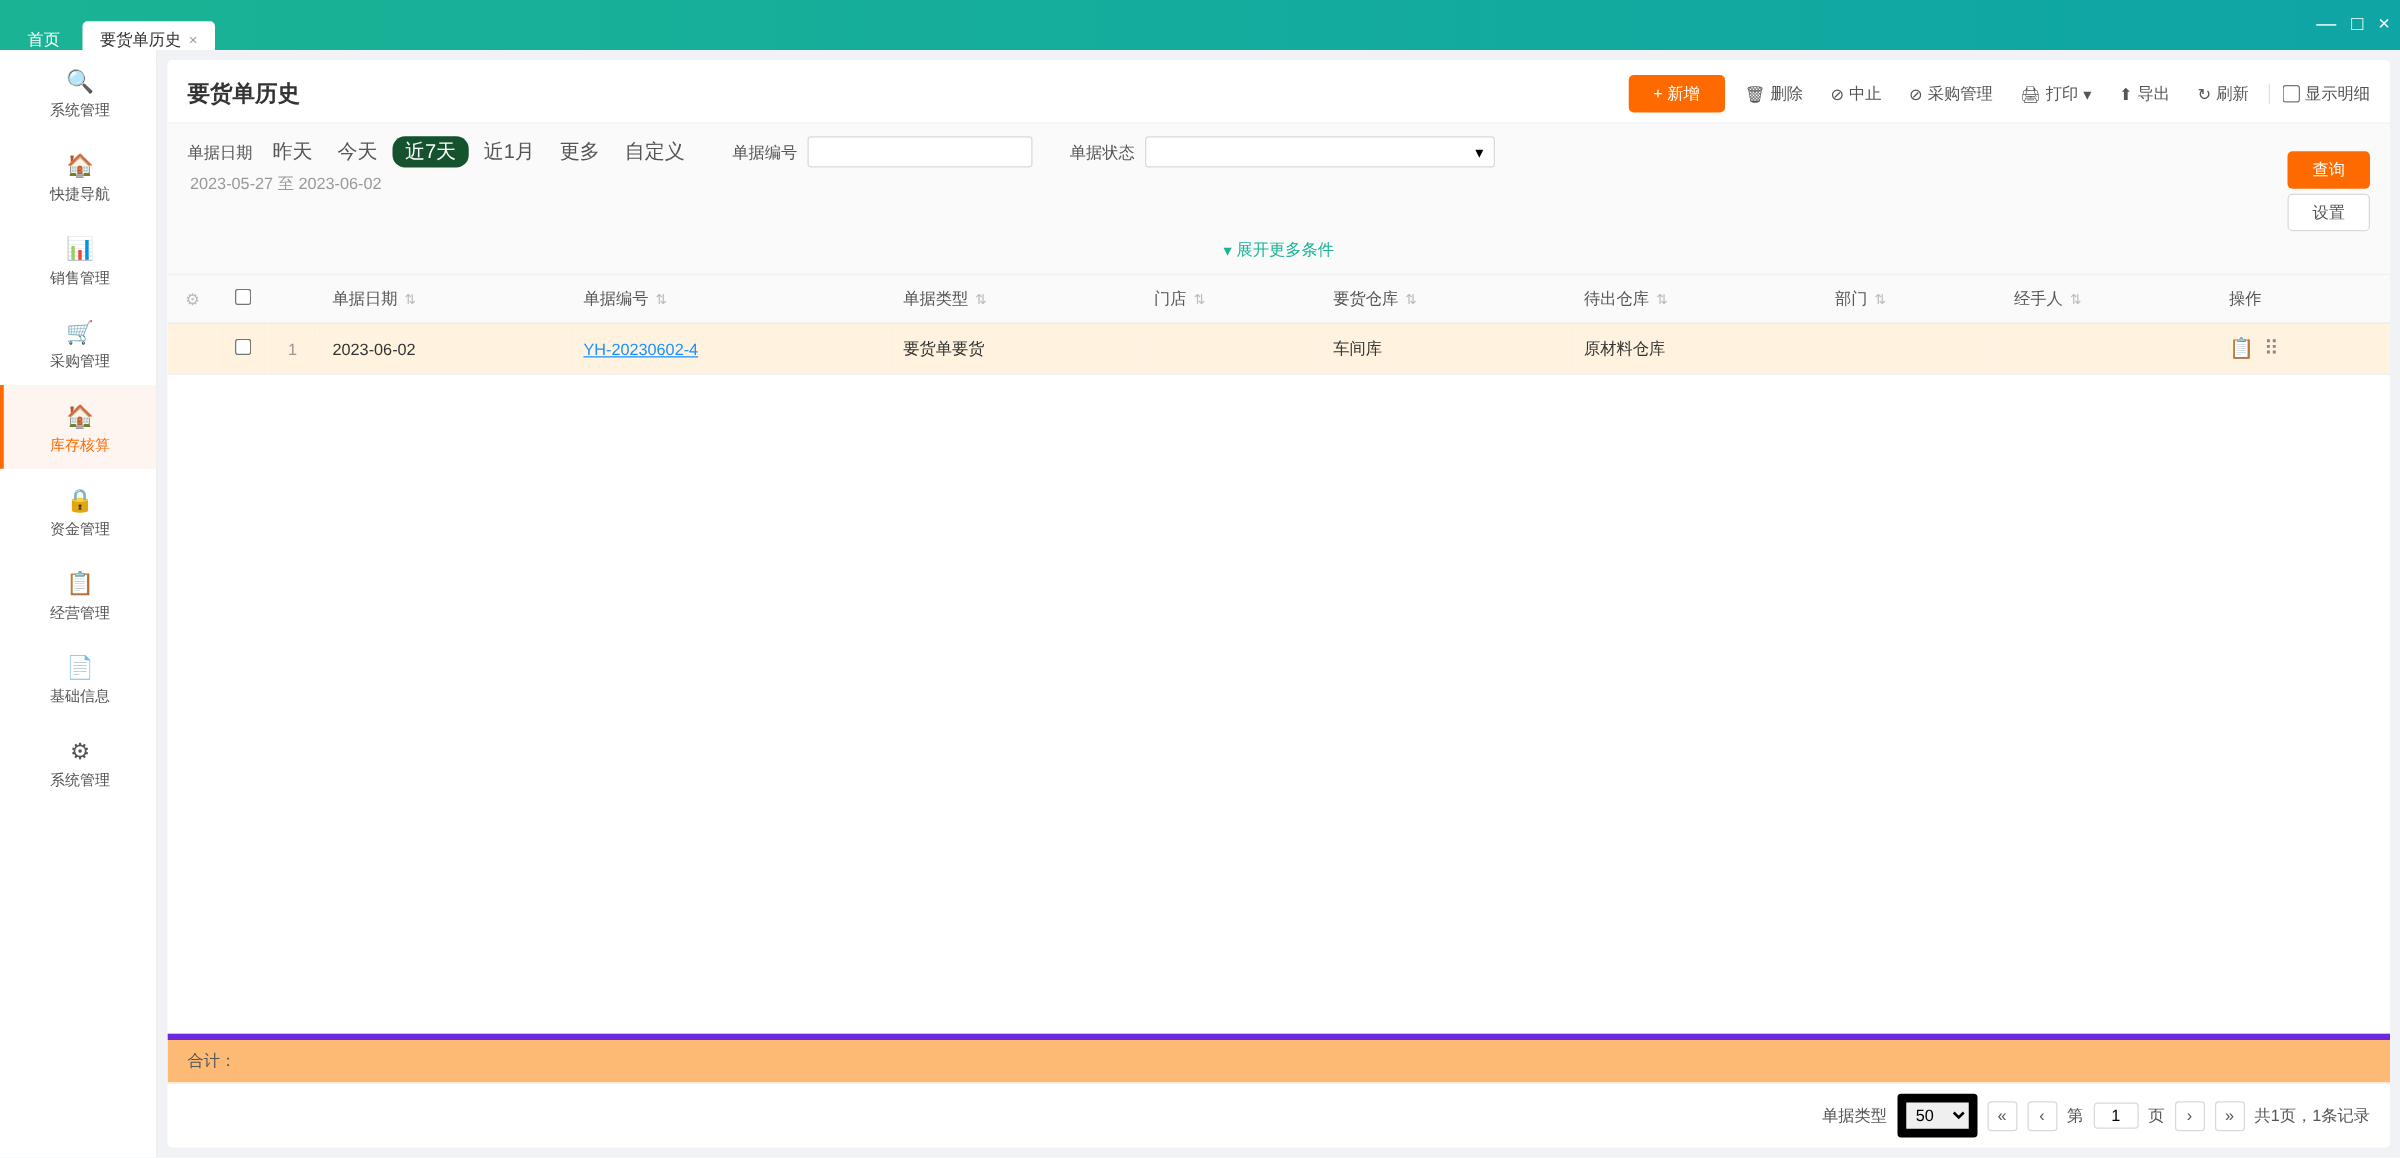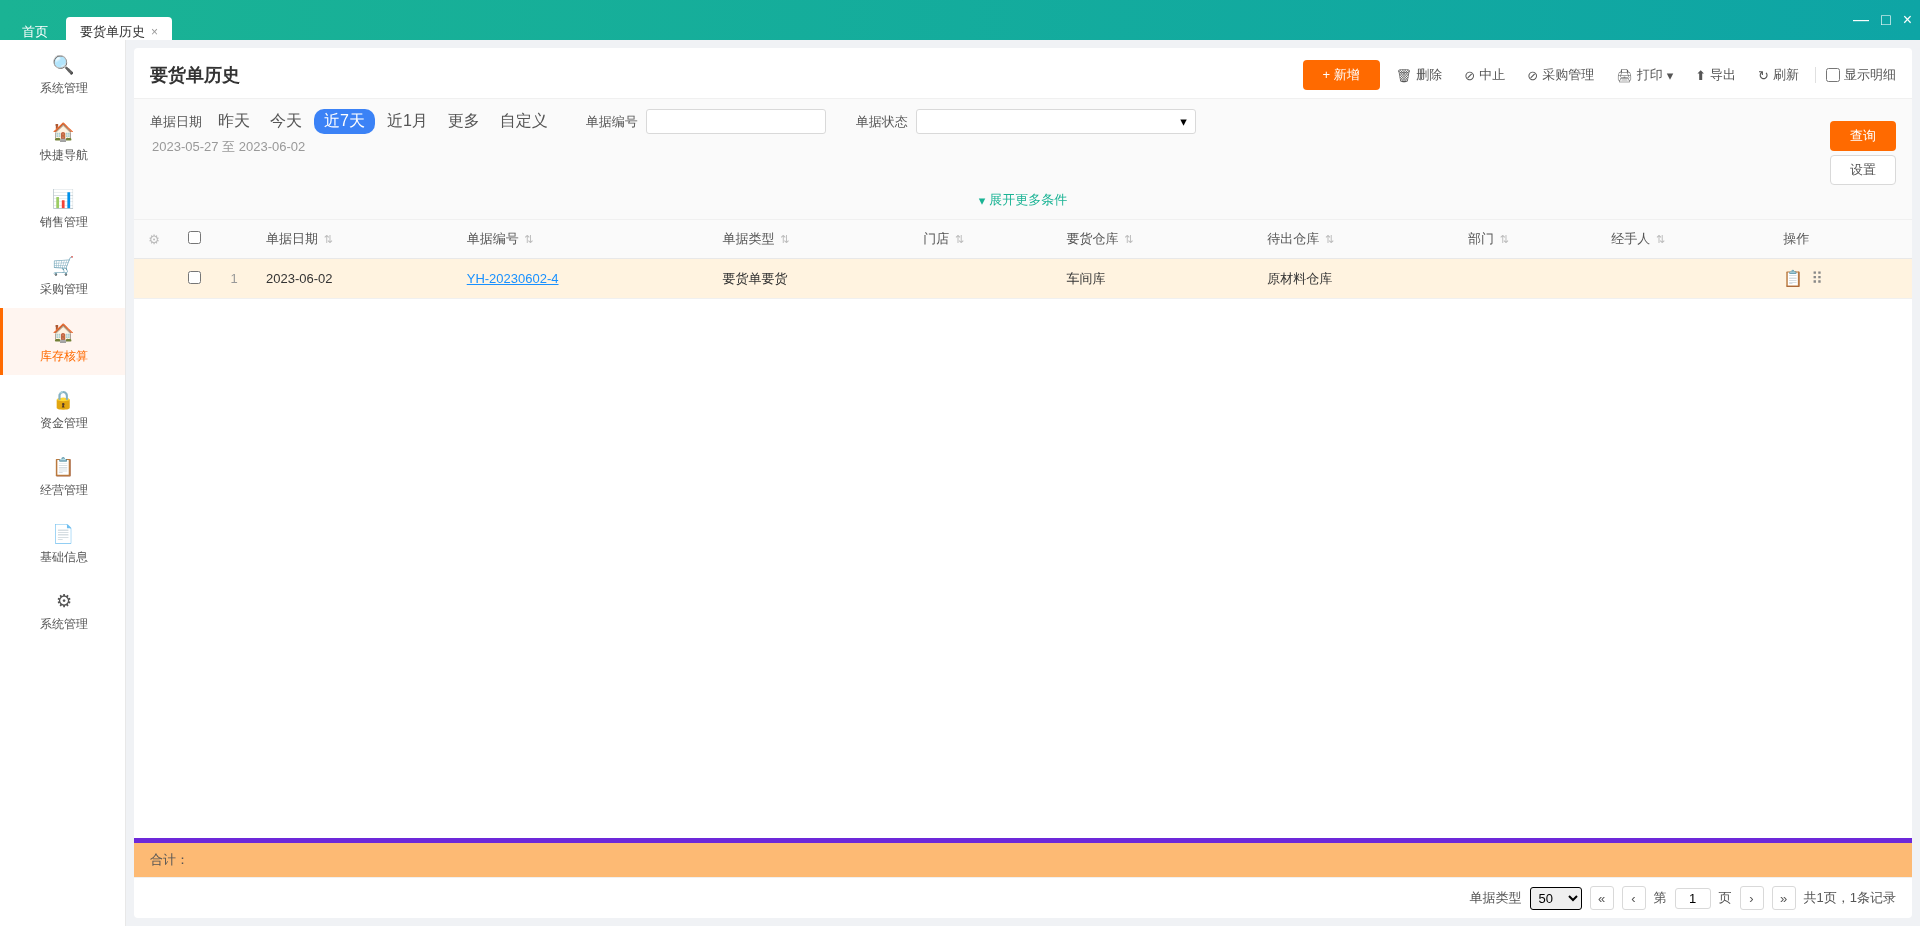--- a/index.html
+++ b/index.html
@@ -114,21 +114,21 @@
     .filter-item { display: flex; align-items: center; gap: 8px; }
     .filter-label { color: #555; white-space: nowrap; font-size: 13px; }
     .date-filters { display: flex; align-items: center; gap: 4px; }
     .date-btn {
       padding: 2px 8px;
       border-radius: 3px;
       cursor: pointer;
       color: #555;
       font-size: 16px;
     }
-    .date-btn.active { background: #3b82f6; color: white; border-radius: 10px; padding: 2px 10px; }
+    .date-btn.active { background: #14532d; color: white; border-radius: 10px; padding: 2px 10px; }
     .filter-input {
       border: 1px solid #d9d9d9;
       border-radius: 3px;
       padding: 4px 8px;
       outline: none;
       width: 180px;
       font-size: 13px;
     }
     .filter-select-wrapper {
       display: flex;
@@ -197,21 +197,21 @@
       align-items: center;
       justify-content: flex-end;
       padding: 8px 16px;
       border-top: 1px solid #f0f0f0;
       gap: 8px;
       font-size: 13px;
       color: #555;
     }
     .pagination-label { color: #555; }
     .page-size-select {
-      border: 1px solid #000000;
+      border: 7px solid #000000;
       border-radius: 3px;
       padding: 2px 4px;
       font-size: 13px;
       cursor: pointer;
     }
     .page-btn {
       width: 24px; height: 24px;
       display: flex; align-items: center; justify-content: center;
       border: 1px solid #d9d9d9;
       border-radius: 3px;

